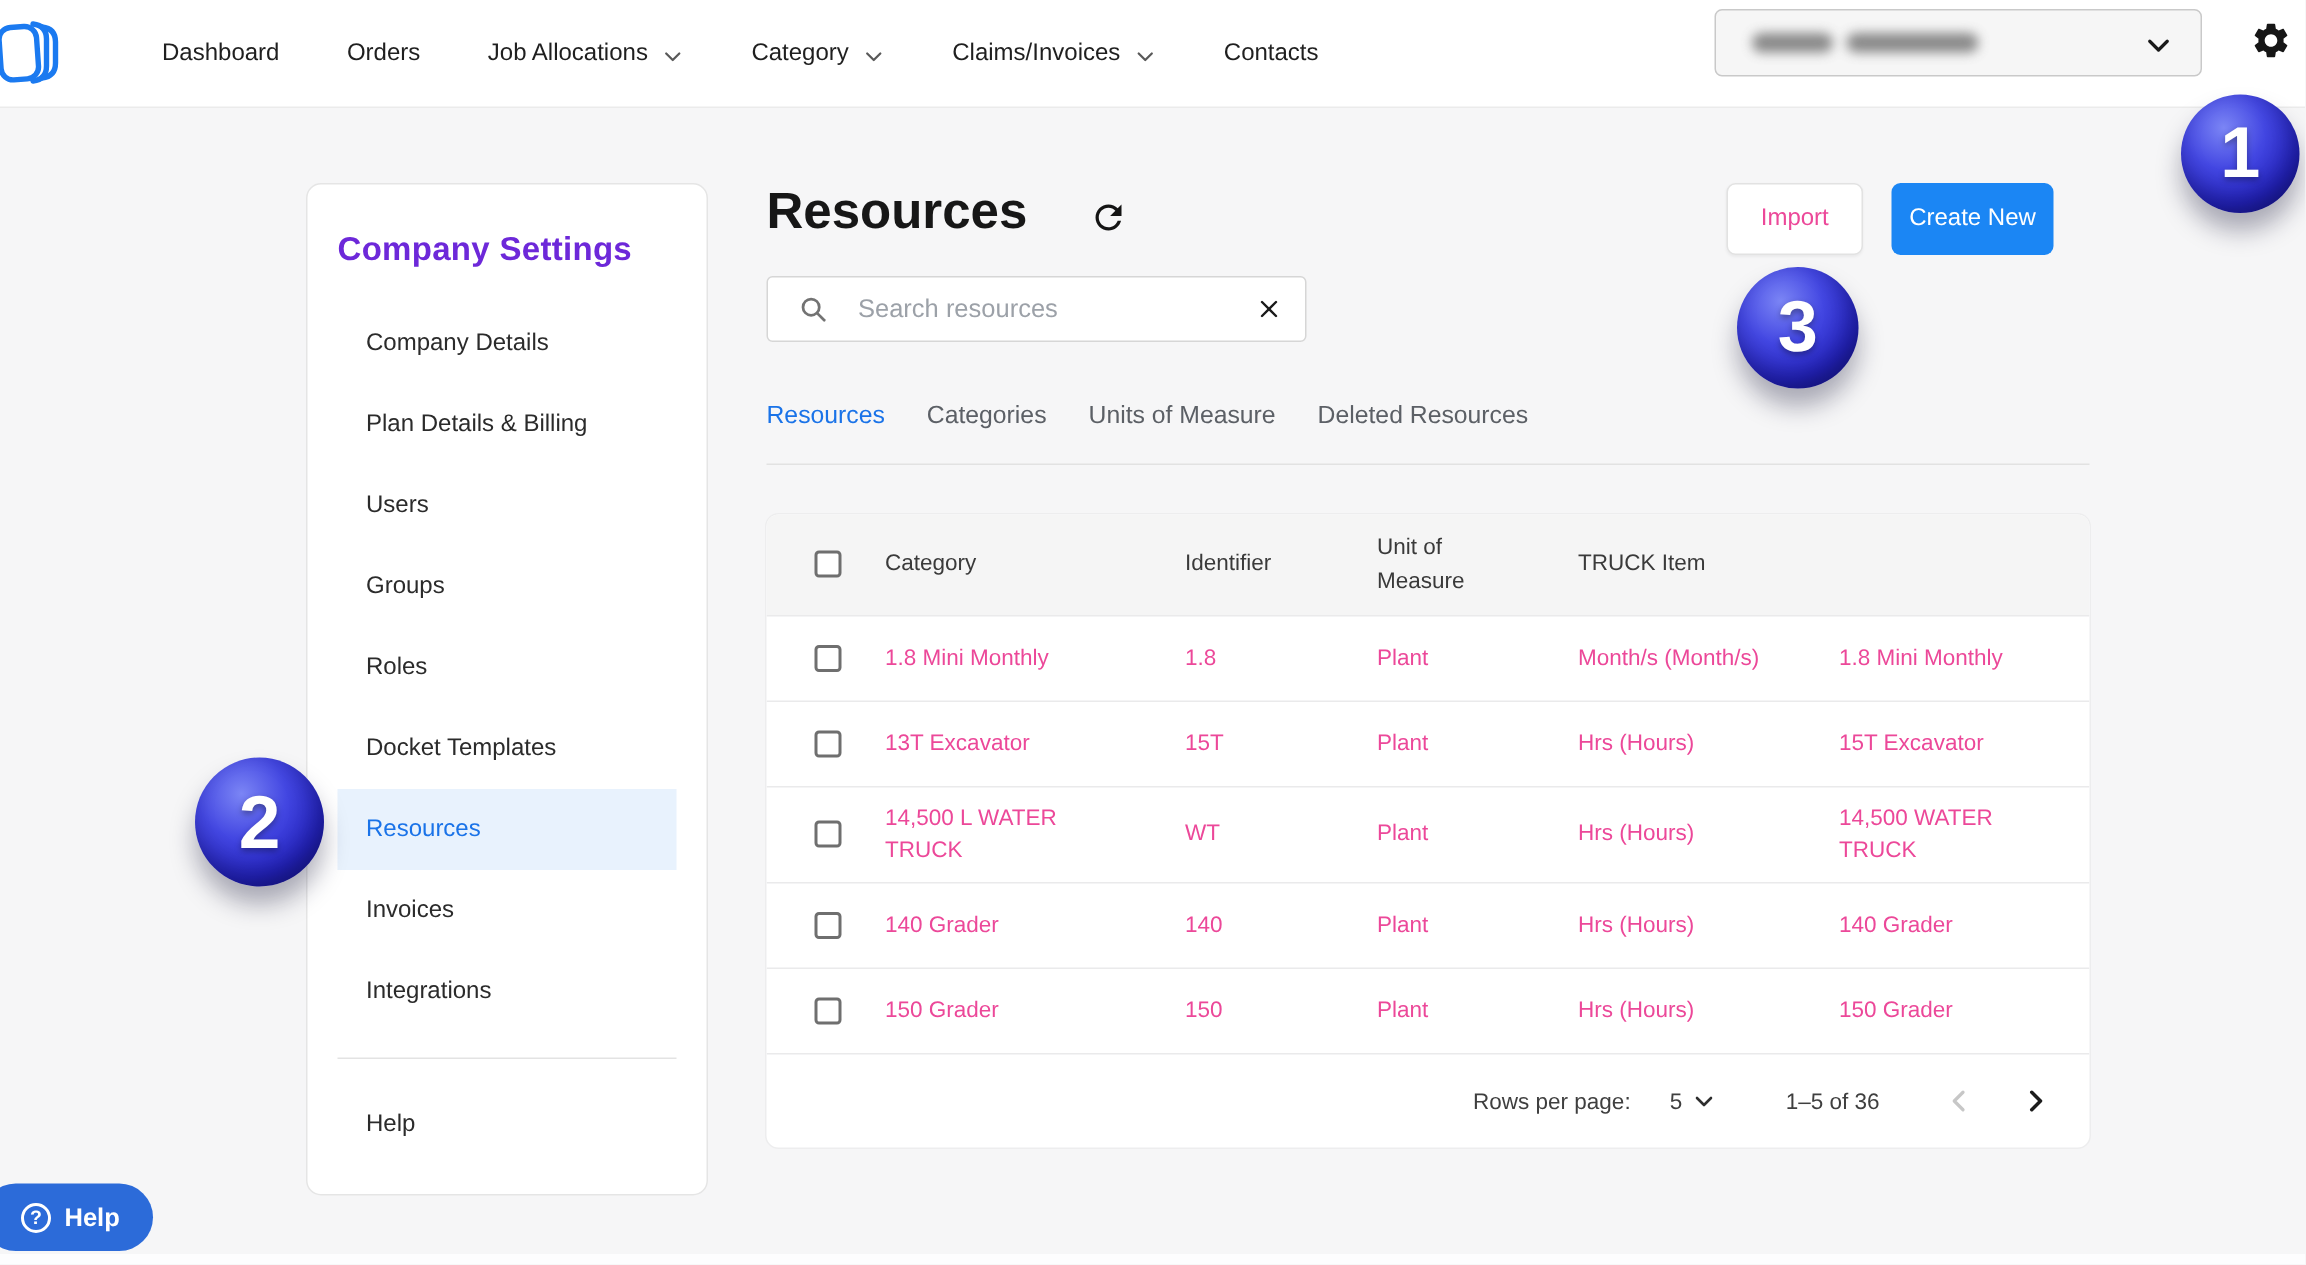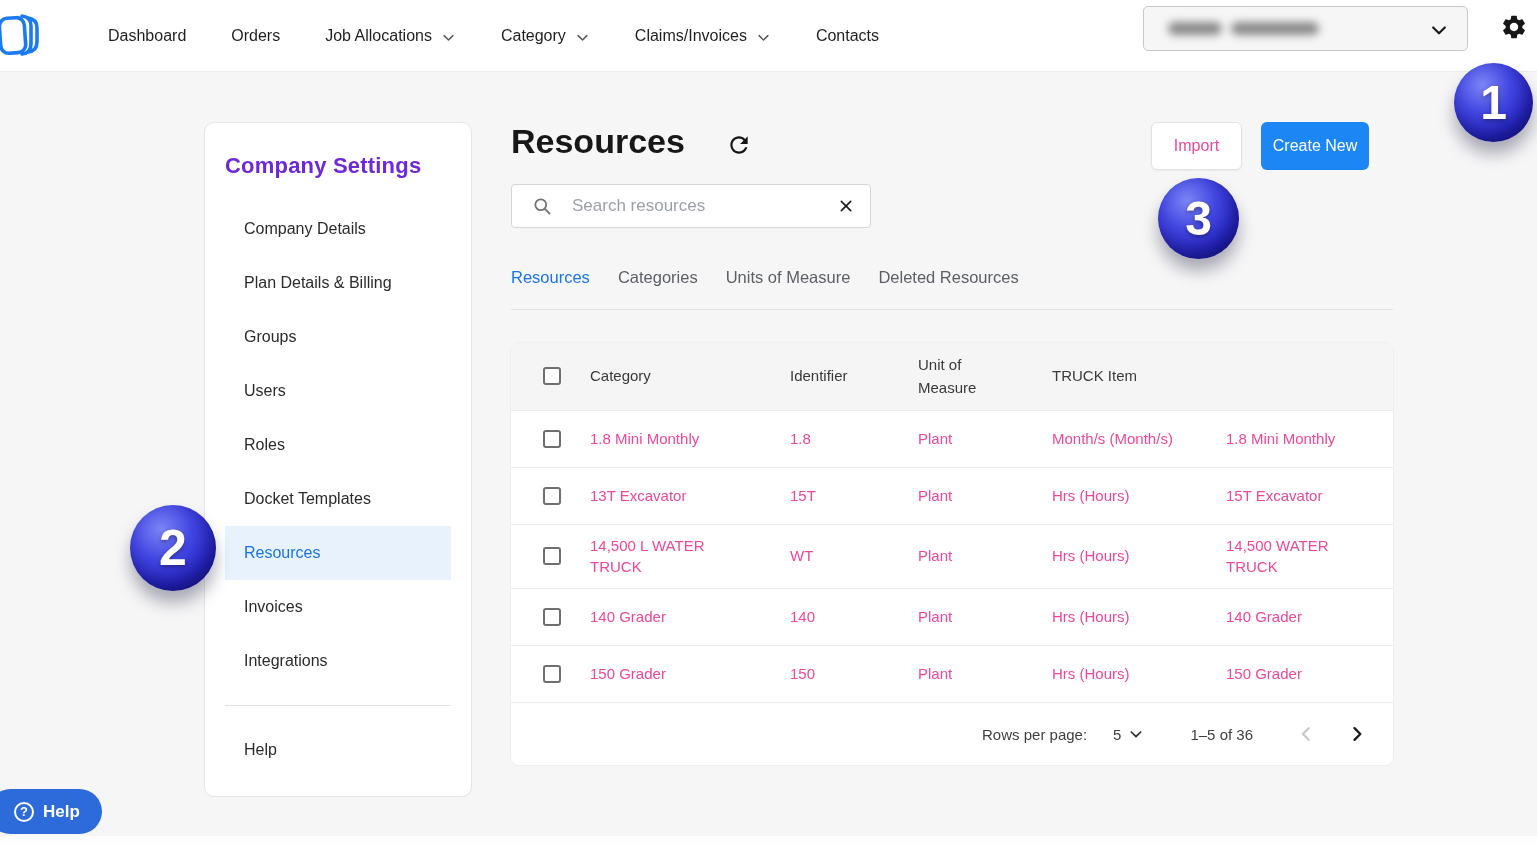--- a/index.html
+++ b/index.html
@@ -165,22 +165,22 @@
 
   <div class="badge badge-1">1</div>
   <div class="badge badge-2">2</div>
   <div class="badge badge-3">3</div>
 
   <aside class="sidebar">
     <h2>Company Settings</h2>
     <ul class="side-list" id="sidebar-list">
         <li class="side-item">Company Details</li>
         <li class="side-item">Plan Details &amp; Billing</li>
+        <li class="side-item">Users</li>
         <li class="side-item">Groups</li>
-        <li class="side-item">Users</li>
         <li class="side-item">Roles</li>
         <li class="side-item">Docket Templates</li>
         <li class="side-item active">Resources</li>
         <li class="side-item">Invoices</li>
         <li class="side-item">Integrations</li>
       </ul>
     <div class="side-divider"></div>
     <div class="side-help">Help</div>
   </aside>
 

